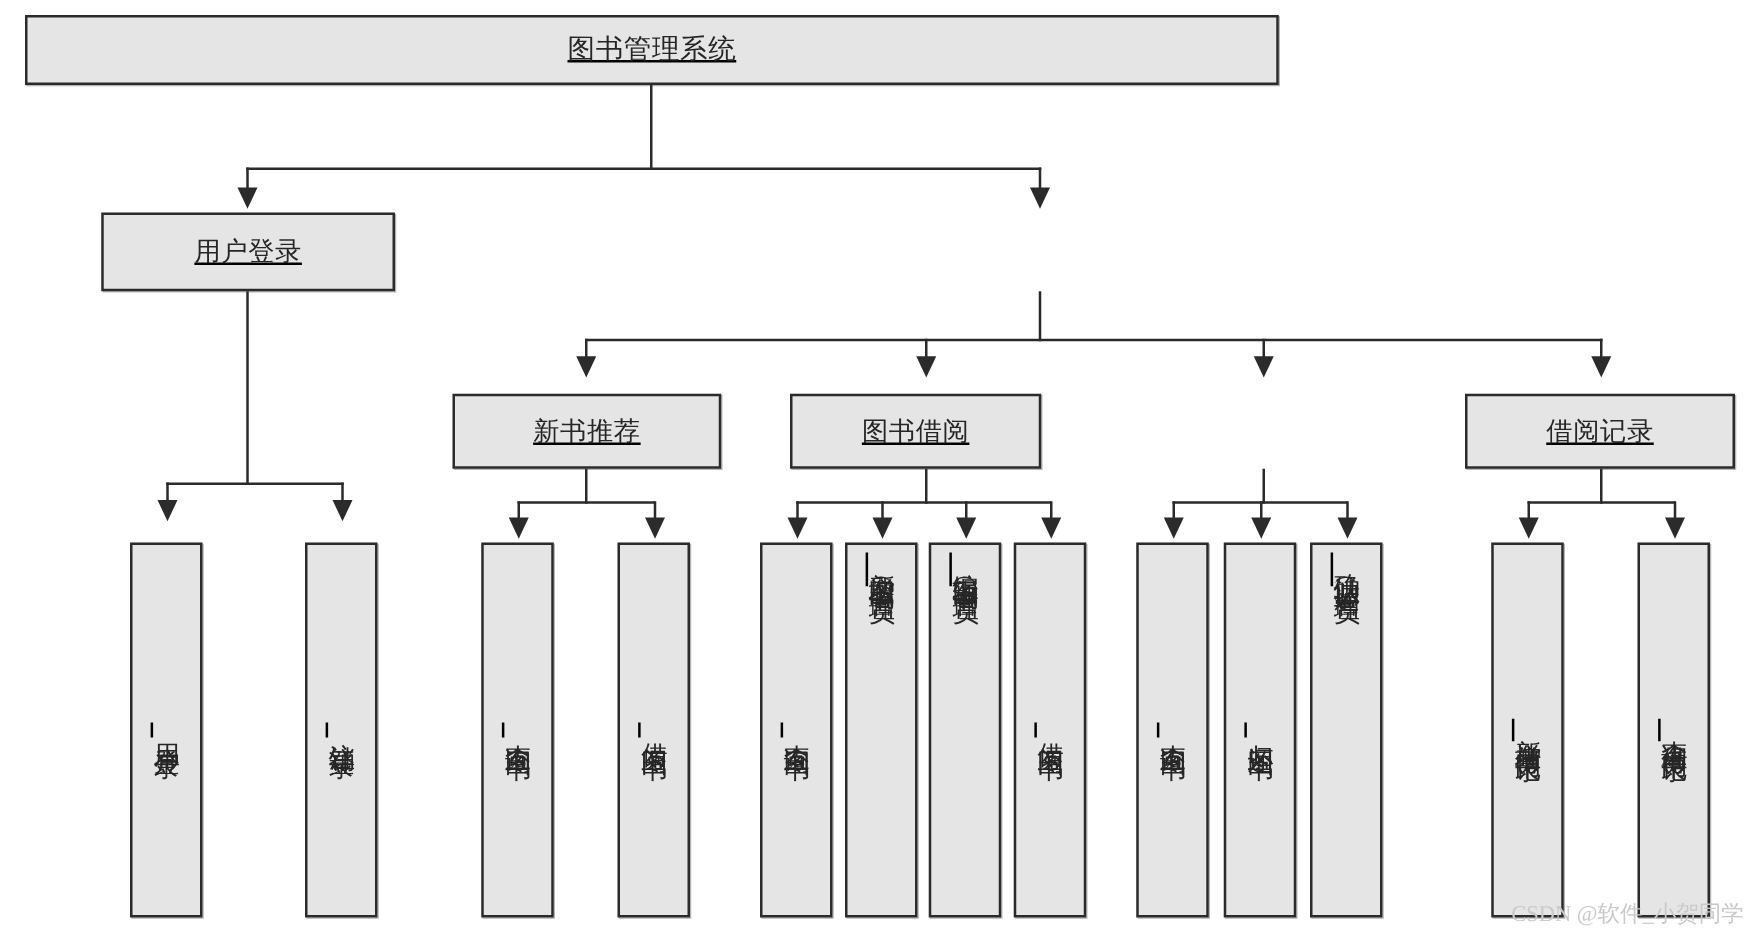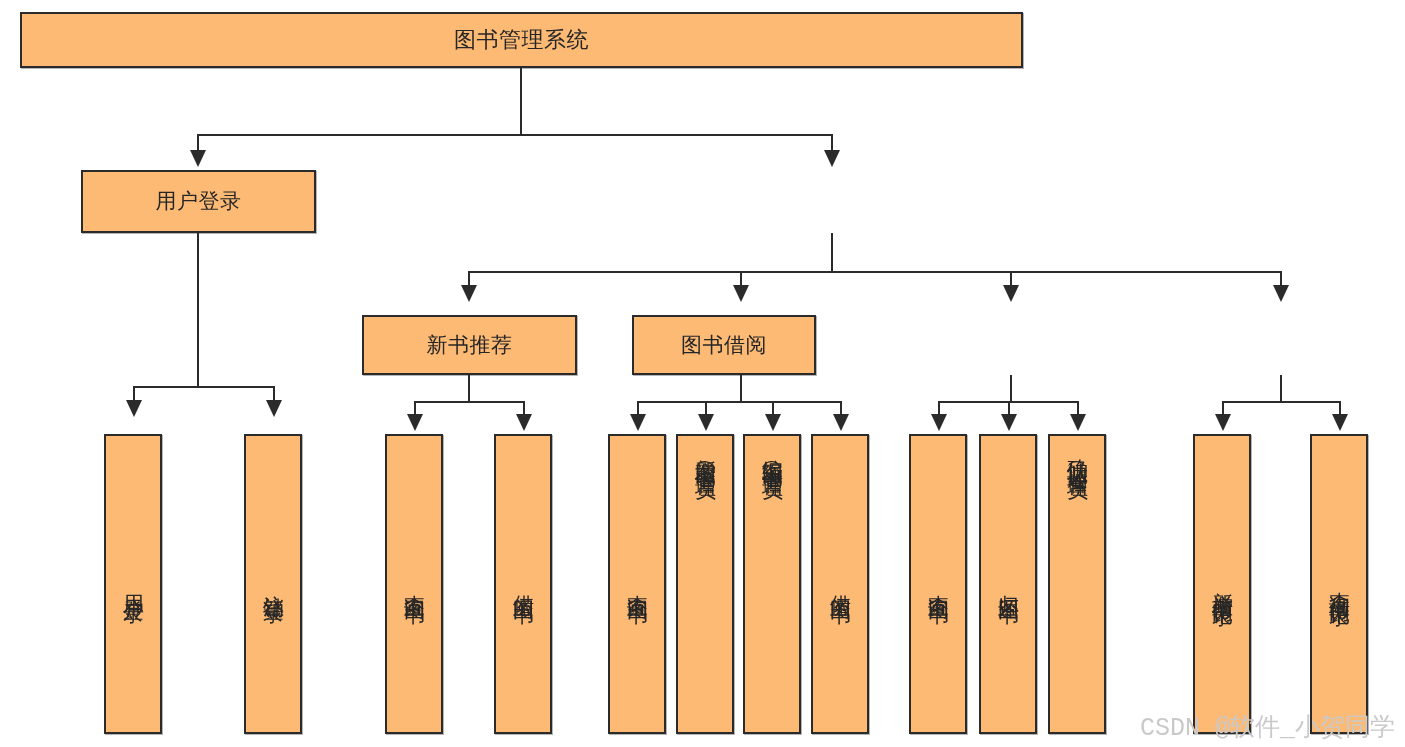--- a/index.html
+++ b/index.html
@@ -15,26 +15,27 @@
     position: relative;
     width: 1405px;
     height: 747px;
     background: #ffffff;
     overflow: hidden;
   }
   
   .node {
     position: absolute;
     box-sizing: border-box;
-    background: #fdba74;
+    background: #e5e5e5;
     border: 2px solid #2b2b2b;
     box-shadow: 1px 1px 0 rgba(120,120,120,0.55);
     display: flex;
     align-items: center;
     justify-content: center;
+    text-decoration: underline;
   }
   .node .label {
     color: #262626;
     font-family: "DejaVu Sans", "Liberation Sans", sans-serif;
     line-height: 1.15;
     white-space: nowrap;
   }
   
   .node.h .label {
     font-size: 21px;
@@ -80,23 +81,23 @@
     height: 0;
     border-left: 8px solid transparent;
     border-right: 8px solid transparent;
     border-top: 17px solid #2b2b2b;
   }
   
   #watermark {
     position: absolute;
     right: 10px;
     bottom: 4px;
-    font-size: 25px;
+    font-size: 18px;
     color: #c9c9c9;
-    font-family: Liberation Mono, monospace;
+    font-family: Liberation Serif, serif;
     white-space: nowrap;
     user-select: none;
   }
 </style>
 </head>
 <body>
 
 <div id="canvas">
 
   <div class="node root h" style="left:20px; top:12px; width:1003px; height:56px;">
@@ -131,22 +132,25 @@
   <div class="vline" style="left:740px; top:271px; height:18px;"></div>
   <div class="arrow" style="left:733px; top:285px;"></div>
   <div class="vline" style="left:1010px; top:271px; height:18px;"></div>
   <div class="arrow" style="left:1003px; top:285px;"></div>
   <div class="vline" style="left:1280px; top:271px; height:18px;"></div>
   <div class="arrow" style="left:1273px; top:285px;"></div>
 
   <div class="node h" style="left:362px; top:315px; width:215px; height:60px;">
     <span class="label">新书推荐</span>
   </div>
-  <div class="node h" style="left:632px; top:315px; width:184px; height:60px;">
+  <div class="node h" style="left:632px; top:315px; width:201px; height:60px;">
     <span class="label">图书借阅</span>
+  </div>
+  <div class="node h" style="left:1172px; top:315px; width:216px; height:60px;">
+    <span class="label">借阅记录</span>
   </div>
 
   <div class="vline" style="left:468px; top:375px; height:28px;"></div>
   <div class="hline" style="left:414px; top:401px; width:110px;"></div>
   <div class="vline" style="left:414px; top:401px; height:16px;"></div>
   <div class="arrow" style="left:407px; top:414px;"></div>
   <div class="vline" style="left:523px; top:401px; height:16px;"></div>
   <div class="arrow" style="left:516px; top:414px;"></div>
 
   <div class="vline" style="left:740px; top:375px; height:28px;"></div>

